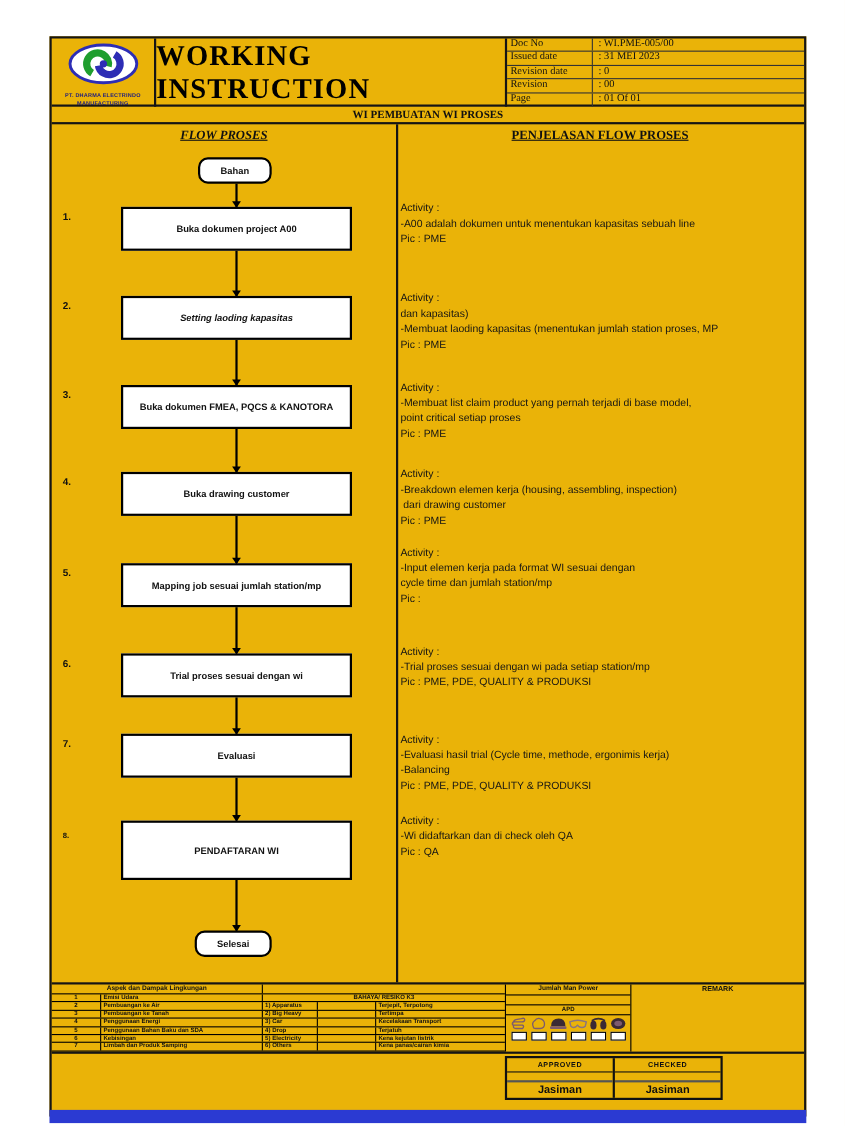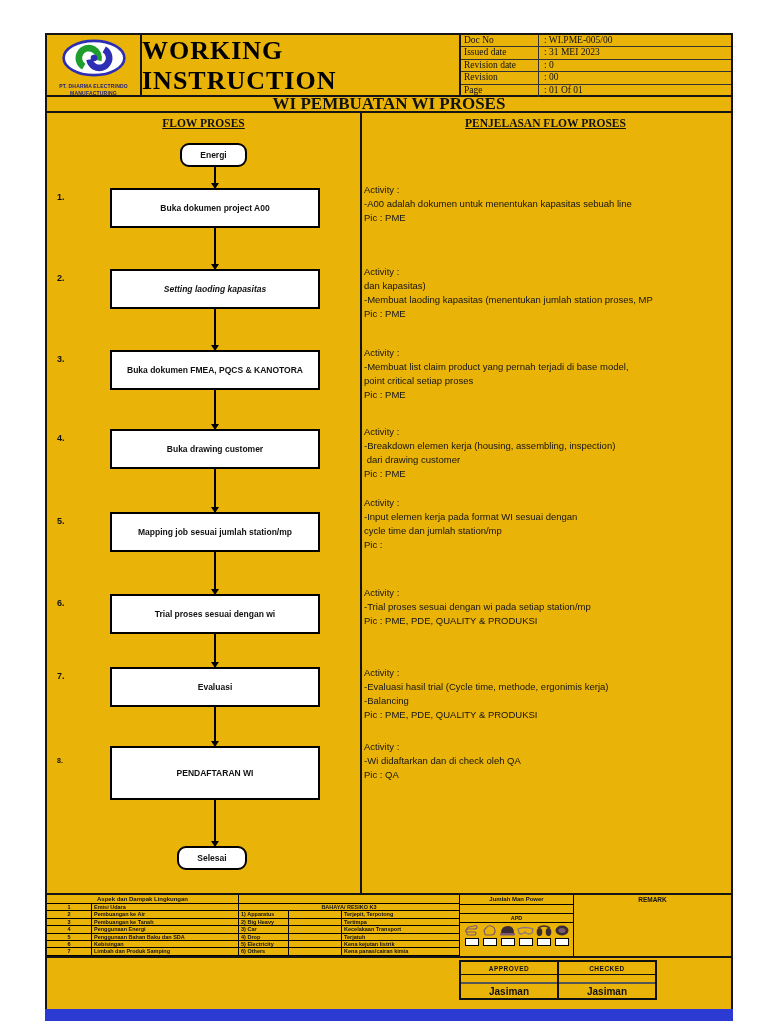--- a/index.html
+++ b/index.html
@@ -16,23 +16,23 @@
   .doc-title{font-family:"Liberation Serif",serif;font-weight:bold;font-size:26px;letter-spacing:1px;color:#000;}
   .info-cell{left:412px;top:0;width:272px;height:62px;border-left:2px solid #151515;}
   .info-row{display:flex;height:12.4px;border-bottom:1px solid #333;box-sizing:border-box;
             font-family:"Liberation Serif",serif;font-size:9.5px;line-height:11px;}
   .info-row:last-child{border-bottom:none;}
   .info-label{width:78px;padding-left:3px;border-right:1px solid #333;box-sizing:border-box;}
   .info-value{padding-left:5px;}
   
   .subtitle-band{left:0;top:62px;width:684px;height:16px;border-bottom:2px solid #151515;
                  display:flex;align-items:center;justify-content:center;
-                 font-family:"Liberation Serif",serif;font-weight:bold;font-size:17px;}
+                 font-family:"Liberation Serif",serif;font-weight:bold;font-size:10px;}
   .colhead-left{left:0;top:78px;width:313px;height:20px;display:flex;align-items:center;justify-content:center;
-                font-family:"Liberation Serif",serif;font-weight:bold;font-size:11.5px;text-decoration:underline;}
+                font-family:"Liberation Serif",serif;font-weight:bold;font-size:11.5px;text-decoration:underline;font-style:italic;}
   .colhead-right{left:313px;top:78px;width:371px;height:20px;display:flex;align-items:center;justify-content:center;
                  font-family:"Liberation Serif",serif;font-weight:bold;font-size:11.5px;text-decoration:underline;}
   .vdivider{left:313px;top:78px;width:2px;height:780px;background:#151515;}
   .hdivider{left:0;top:858px;width:684px;height:2px;background:#151515;}
   
   .fbox{border:2px solid #000;background:#fff;display:flex;align-items:center;justify-content:center;
         text-align:center;font:bold 8.5px/10px "Liberation Sans",sans-serif;padding:2px;}
   .terminal{border-radius:9px;}
   .stepno{font:bold 9px "Liberation Sans",sans-serif;left:10px;}
   .arrow{width:1.5px;background:#000;}
@@ -110,21 +110,21 @@
         </div>
       </div>
     </div>
 
     <div class="abs subtitle-band">WI PEMBUATAN WI PROSES</div>
     <div class="abs colhead-left">FLOW PROSES</div>
     <div class="abs colhead-right">PENJELASAN FLOW PROSES</div>
     <div class="abs vdivider"></div>
     <div class="abs hdivider"></div>
 
-    <div class="abs fbox terminal" style="left:133px;top:108px;width:67px;height:24px;">Energi</div>
+    <div class="abs fbox terminal" style="left:133px;top:108px;width:67px;height:24px;">Bahan</div>
 
     <div class="abs stepno" style="top:157px;">1.</div>
     <div class="abs fbox" style="left:63px;top:153px;width:210px;height:40px;">Buka dokumen project A00</div>
     <div class="abs stepno" style="top:238px;">2.</div>
     <div class="abs fbox" style="left:63px;top:234px;width:210px;height:40px;font-style:italic;">Setting laoding kapasitas</div>
     <div class="abs stepno" style="top:319px;">3.</div>
     <div class="abs fbox" style="left:63px;top:315px;width:210px;height:40px;">Buka dokumen FMEA, PQCS &amp; KANOTORA</div>
     <div class="abs stepno" style="top:398px;">4.</div>
     <div class="abs fbox" style="left:63px;top:394px;width:210px;height:40px;">Buka drawing customer</div>
     <div class="abs stepno" style="top:481px;">5.</div>

